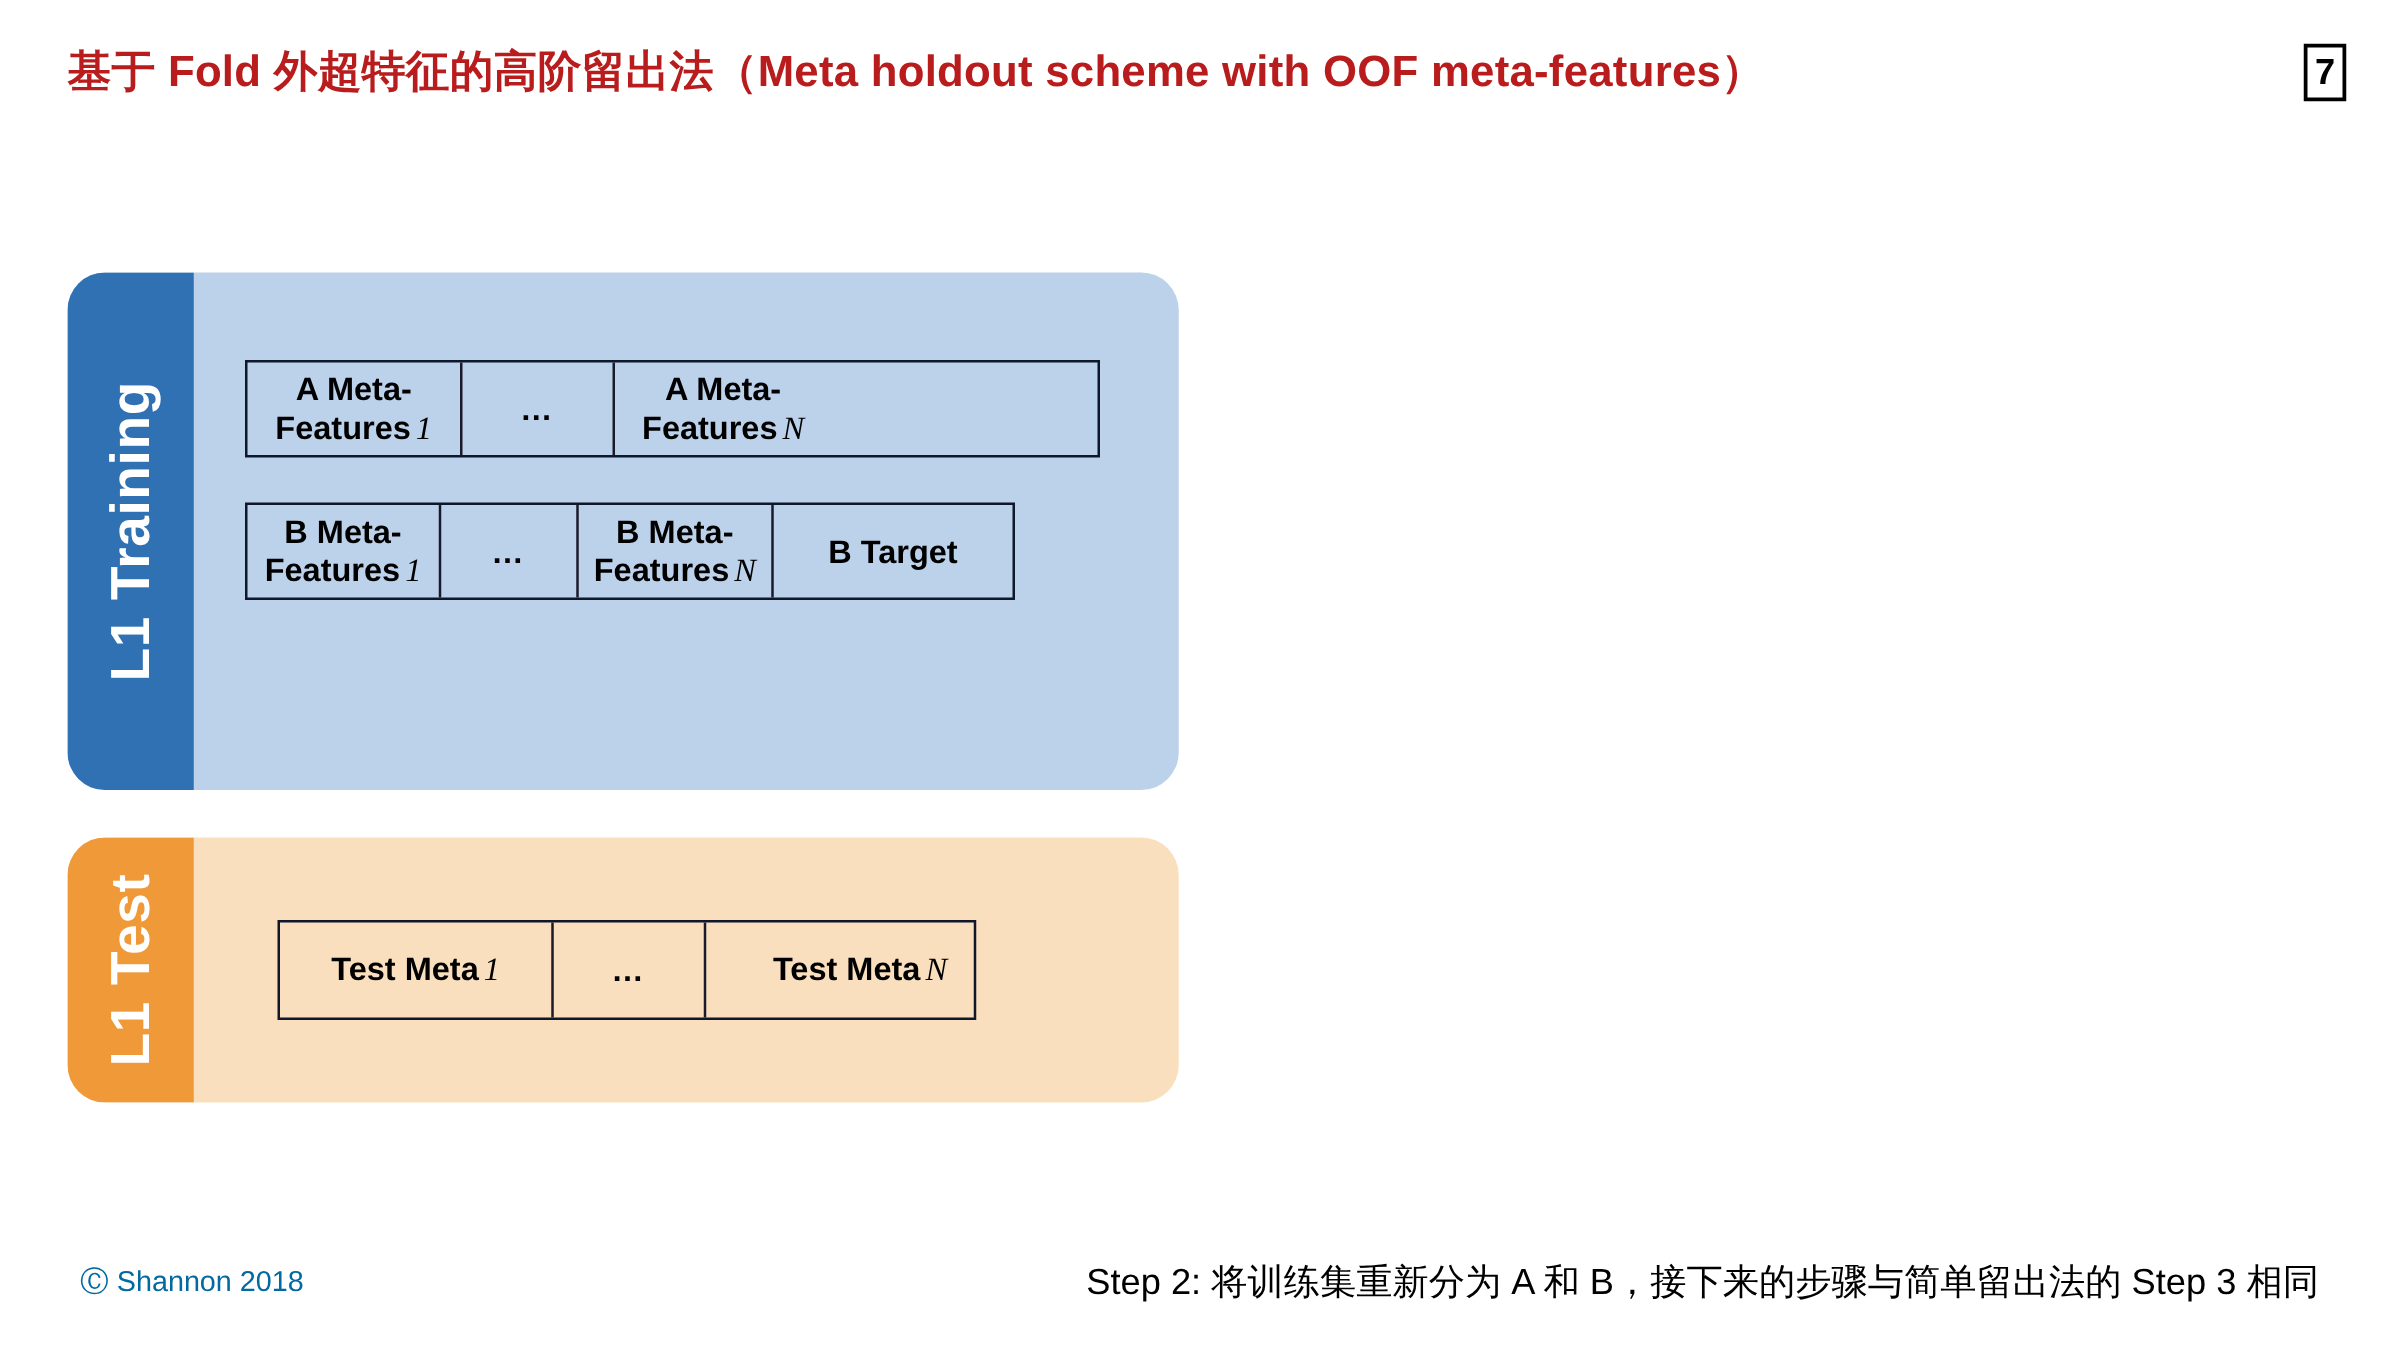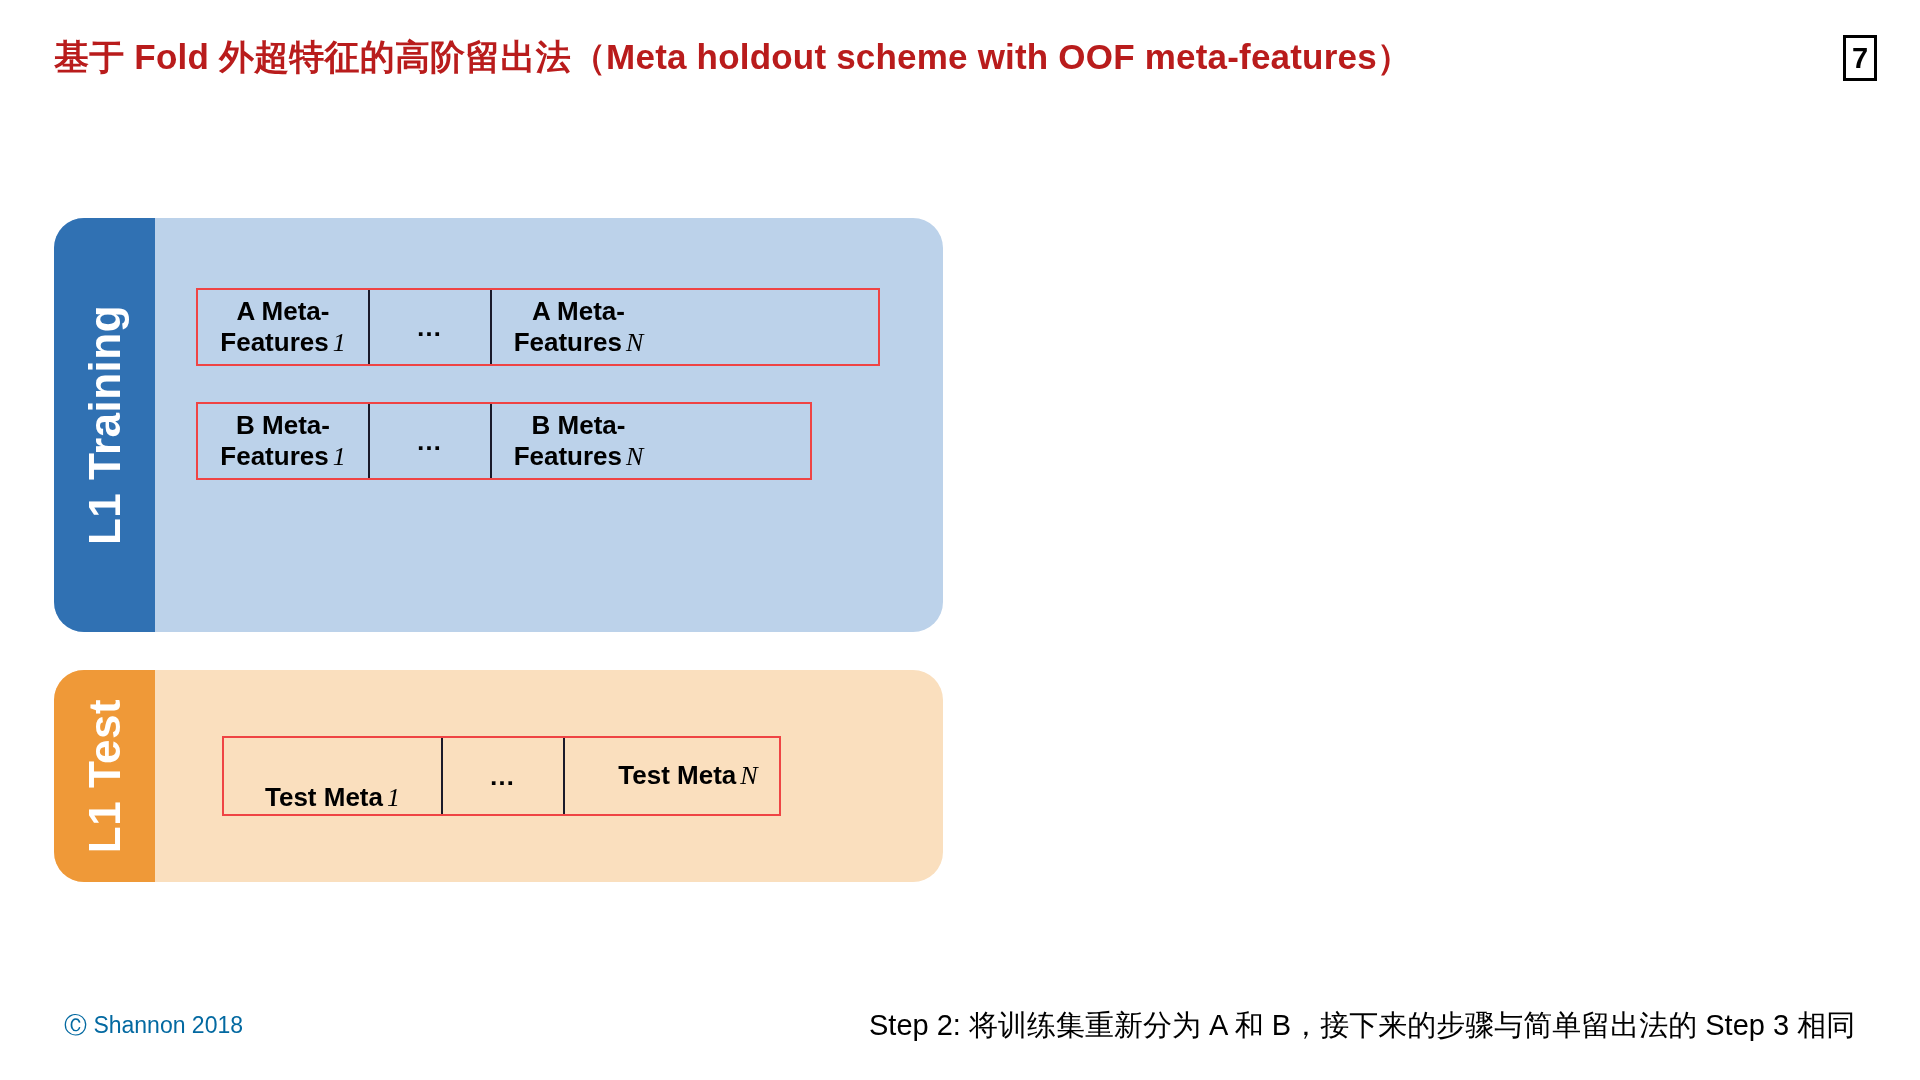--- a/index.html
+++ b/index.html
@@ -84,21 +84,21 @@
     width: 889px;
     height: 212px;
     background: #fadfbe;
   }
   #panel-test .panel-bar { background: #ef9938; }
 
   
   .row-table {
     position: absolute;
     display: flex;
-    border: 2px solid #ef4444;
+    border: 2px solid #0f172a;
     box-sizing: border-box;
   }
   .row-table .cell {
     box-sizing: border-box;
     border-right: 2px solid #1a1a2a;
     display: flex;
     align-items: center;
     justify-content: center;
     text-align: center;
     font-size: 26px;
@@ -141,21 +141,21 @@
   #table-row-a .c2, #table-row-b .c2 { width: 173px; }
   #table-row-a .c3, #table-row-b .c3 { width: 213px; }
 
   
   #table-row-test {
     left: 222px;
     top: 736px;
     width: 559px;
     height: 80px;
   }
-  #table-row-test .c0 { width: 219px; align-items: flex-end; }
+  #table-row-test .c0 { width: 219px; }
   #table-row-test .c1 { width: 122px; }
   #table-row-test .c2 { width: 214px; padding-left: 36px; }
 
   
   .copyright {
     position: absolute;
     left: 64px;
     top: 1010px;
     font-size: 23px;
     color: #0369a1;
@@ -211,20 +211,21 @@
   </div>
   <div class="cell c1">
     <span class="ellipsis">…</span>
   </div>
   <div class="cell c2">
     <span>
       <span>B Meta-</span><br>
       <span>Features</span><span class="idx">N</span>
     </span>
   </div>
+  <div class="cell c3">B Target</div>
 </div>
 
 <div class="panel" id="panel-test">
   <div class="panel-bar">
     <span class="panel-bar-label">L1 Test</span>
   </div>
 </div>
 
 <div class="row-table" id="table-row-test">
   <div class="cell c0">

